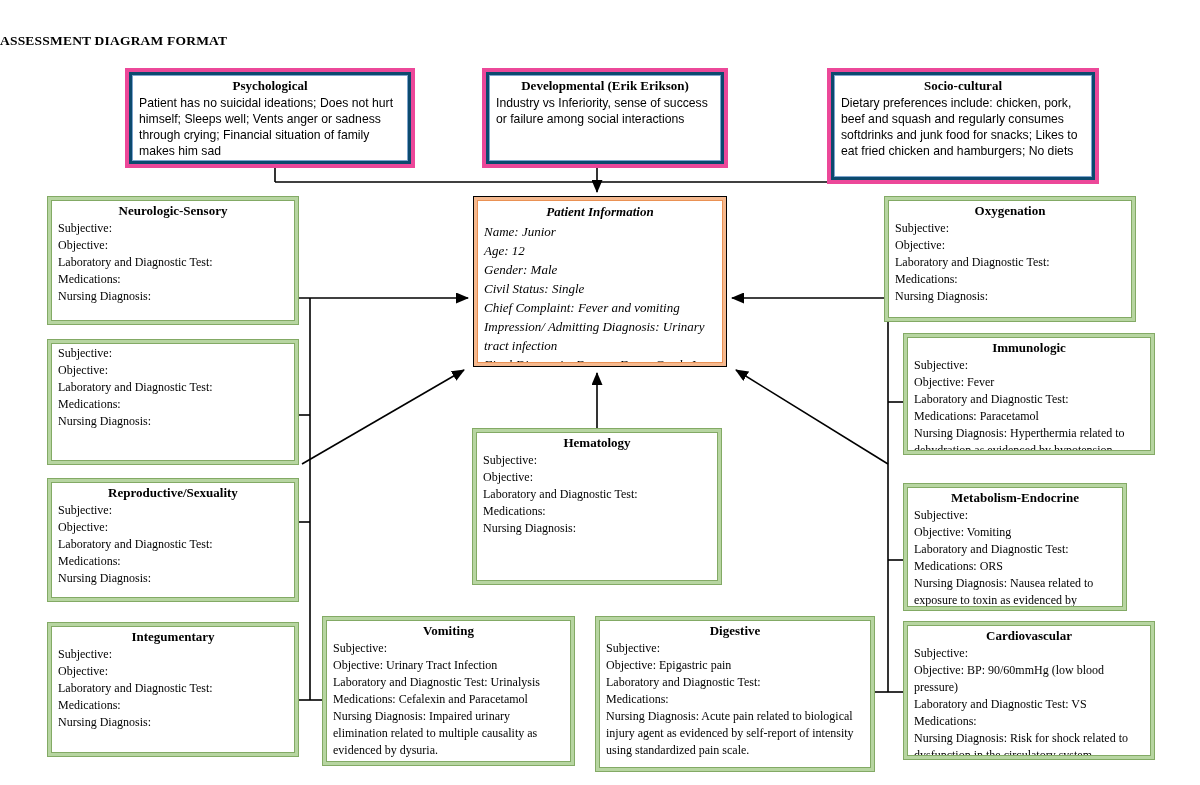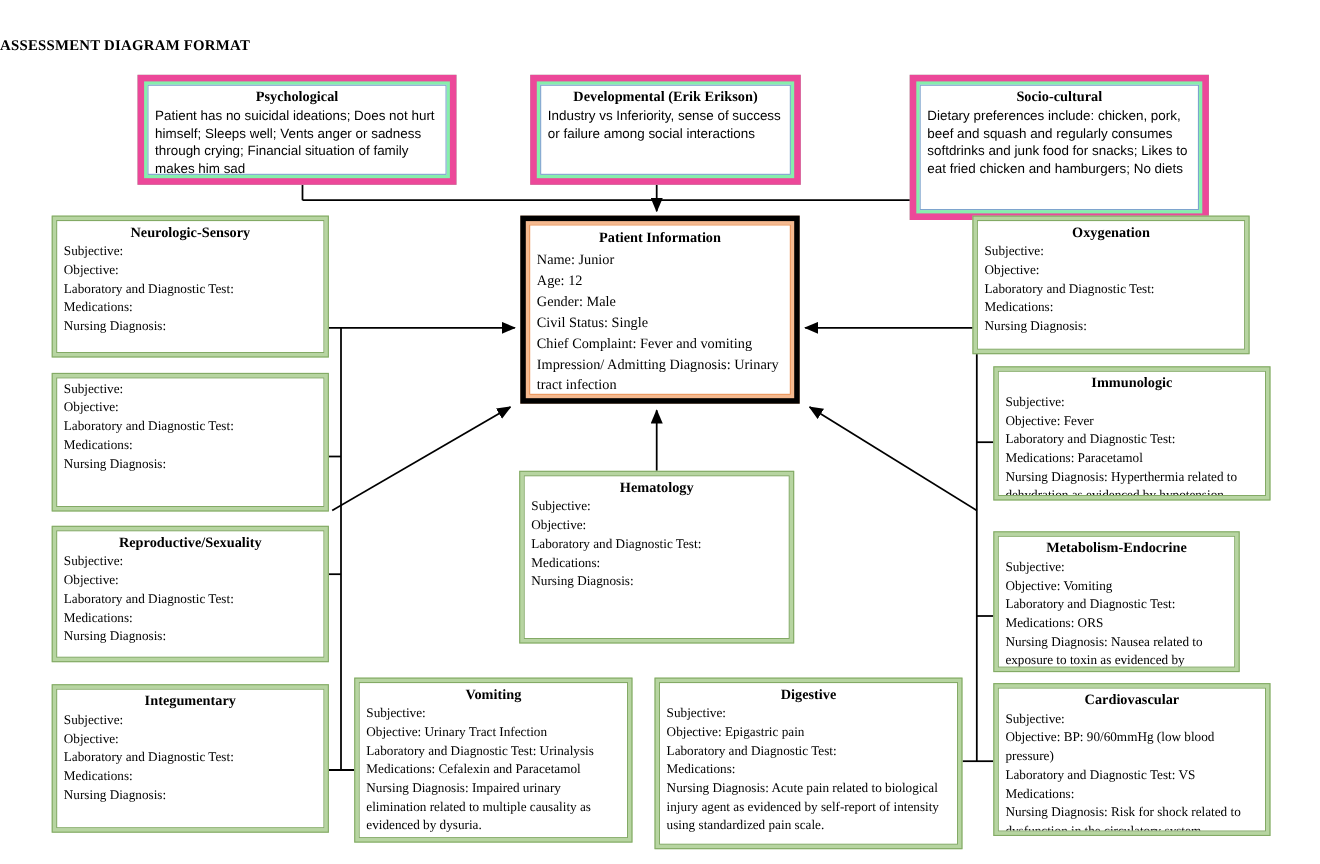--- a/index.html
+++ b/index.html
@@ -10,25 +10,25 @@
   .diagram-title {
     position:absolute; left:0; top:33px; width:1200px;
     text-align:left; font-weight:bold; font-size:13.5px; letter-spacing:.2px;
   }
 
   svg.connectors { position:absolute; left:0; top:0; z-index:0; }
 
   .box { position:absolute; z-index:1; padding:3px; }
   .box .inner { width:100%; height:100%; background:#fff; padding:1px 6px 2px 6px; overflow:hidden; }
 
-  .blue   { background:#86efac; border:6px solid #ec4899; }
+  .blue   { background:#0c4a6e; border:4px solid #ec4899; }
   .blue .inner   { border:1px solid #7ea4ce; }
   .green  { background:#b7d5a1; border:1px solid #83aa65; }
   .green .inner  { border:1px solid #83aa65; }
-  .orange { background:#f5b98f; border:5px solid #000000; }
+  .orange { background:#f5b98f; border:1px solid #000000;font-style:italic; }
   .orange .inner { border:1px solid #ea9154; }
 
   .box-title { text-align:center; font-weight:bold; font-size:13px; line-height:18px; }
   .box-lines { white-space:pre-line; font-size:12px; line-height:17px; }
 
   .blue .box-lines { font-family:"Liberation Sans", sans-serif; font-size:12.2px; line-height:16px; white-space:normal; }
   .orange .box-title { line-height:20px; }
   .orange .box-lines { font-size:13px; line-height:19px; }
 </style>
 </head>
@@ -76,21 +76,21 @@
     </div>
   </div>
 
   <div class="box blue" style="left:482px; top:68px; width:246px; height:100px">
     <div class="inner">
       <div class="box-title">Developmental (Erik Erikson)</div>
       <div class="box-lines">Industry vs Inferiority, sense of success or failure among social interactions</div>
     </div>
   </div>
 
-  <div class="box blue" style="left:827px; top:68px; width:272px; height:132px">
+  <div class="box blue" style="left:827px; top:68px; width:272px; height:116px">
     <div class="inner">
       <div class="box-title">Socio-cultural</div>
       <div class="box-lines">Dietary preferences include: chicken, pork, beef and squash and regularly consumes softdrinks and junk food for snacks; Likes to eat fried chicken and hamburgers; No diets</div>
     </div>
   </div>
 
   <div class="box orange" style="left:473px; top:196px; width:254px; height:171px">
     <div class="inner">
       <div class="box-title">Patient Information</div>
       <div class="box-lines">Name: Junior

